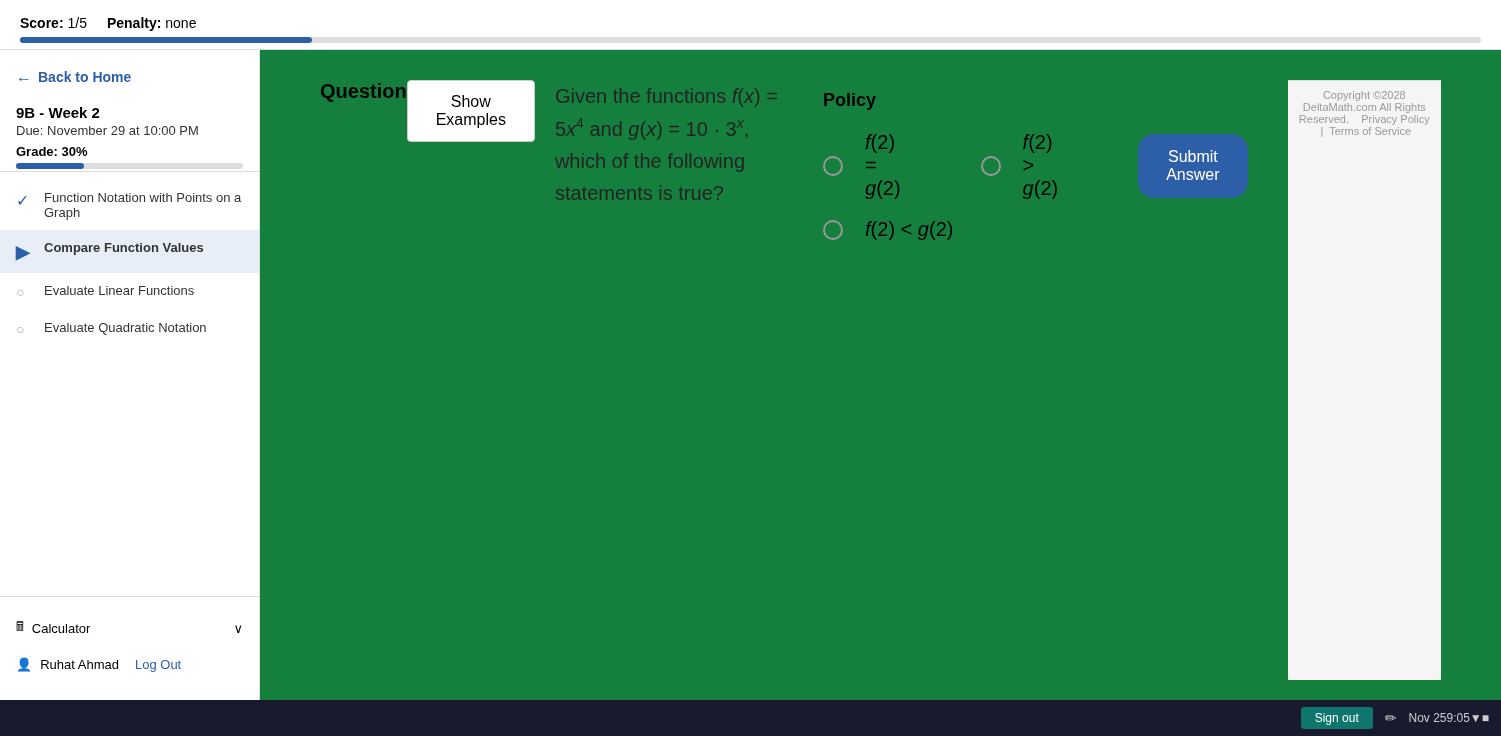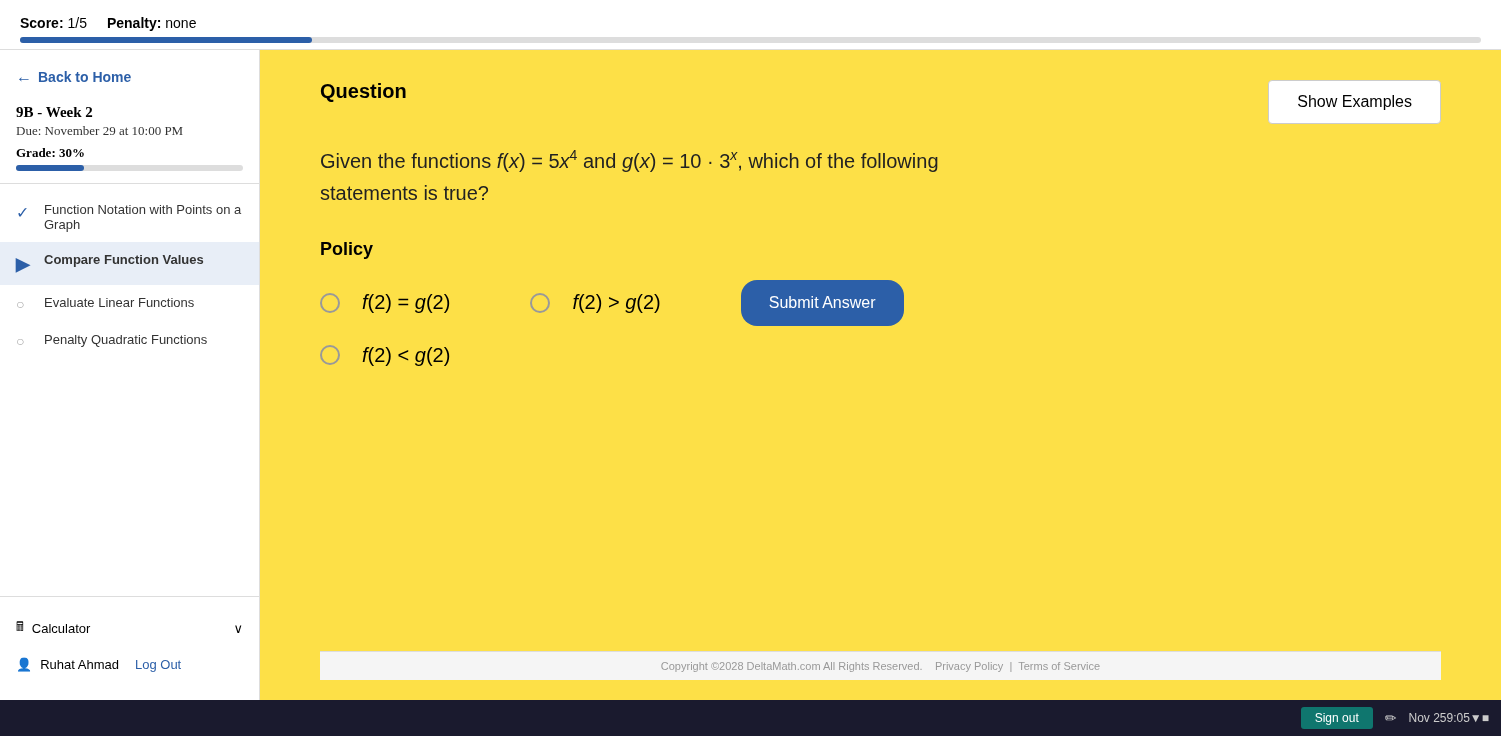--- a/index.html
+++ b/index.html
@@ -66,23 +66,22 @@
       padding: 8px 16px;
       color: #2c5fa8;
       font-size: 14px;
       font-weight: bold;
       cursor: pointer;
       text-decoration: none;
     }
     .back-arrow { font-size: 16px; }
 
     .assignment-info {
-      padding: 10px 16px 12px 16px;
+      padding: 10px 16px 2px 16px;
       border-bottom: 1px solid #ddd;
-      font-family: Liberation Serif, serif;
     }
     .assignment-title { font-weight: bold; font-size: 15px; margin-bottom: 2px; }
     .assignment-due { font-size: 13px; color: #333; margin-bottom: 6px; }
     .grade-label { font-size: 13px; font-weight: bold; margin-bottom: 4px; }
     .grade-bar-container { height: 6px; background: #ddd; border-radius: 3px; width: 100%; }
     .grade-bar-fill { height: 6px; background: #2c5fa8; border-radius: 3px; width: 30%; }
 
     .nav-items { flex: 1; padding: 8px 0; }
     .nav-item {
       display: flex;
@@ -120,25 +119,25 @@
       align-items: center;
       gap: 8px;
       padding: 8px 16px;
       font-size: 13px;
     }
     .logout-link { color: #2c5fa8; cursor: pointer; margin-left: 8px; font-size: 13px; }
 
     
     .main-content {
       flex: 1;
-      background: #fde047;
+      background: #15803d;
       padding: 30px 60px 20px 60px;
       overflow-y: auto;
       display: flex;
-      flex-direction: column;
+      flex-direction: row;
       gap: 20px;
     }
 
     .question-header {
       display: flex;
       justify-content: space-between;
       align-items: flex-start;
     }
     .question-label { font-weight: bold; font-size: 20px; }
 
@@ -274,21 +273,21 @@
       <div class="nav-item active">
         <span class="nav-icon bullet-icon">▶</span>
         <span><strong>Compare Function Values</strong></span>
       </div>
       <div class="nav-item">
         <span class="nav-icon circle-icon">○</span>
         <span>Evaluate Linear Functions</span>
       </div>
       <div class="nav-item">
         <span class="nav-icon circle-icon">○</span>
-        <span>Penalty Quadratic Functions</span>
+        <span>Evaluate Quadratic Notation</span>
       </div>
     </div>
 
     <div class="sidebar-bottom">
       <div class="calculator-item">
         <div class="calc-left">
           <span>🖩</span>
           <span>Calculator</span>
         </div>
         <span>∨</span>

